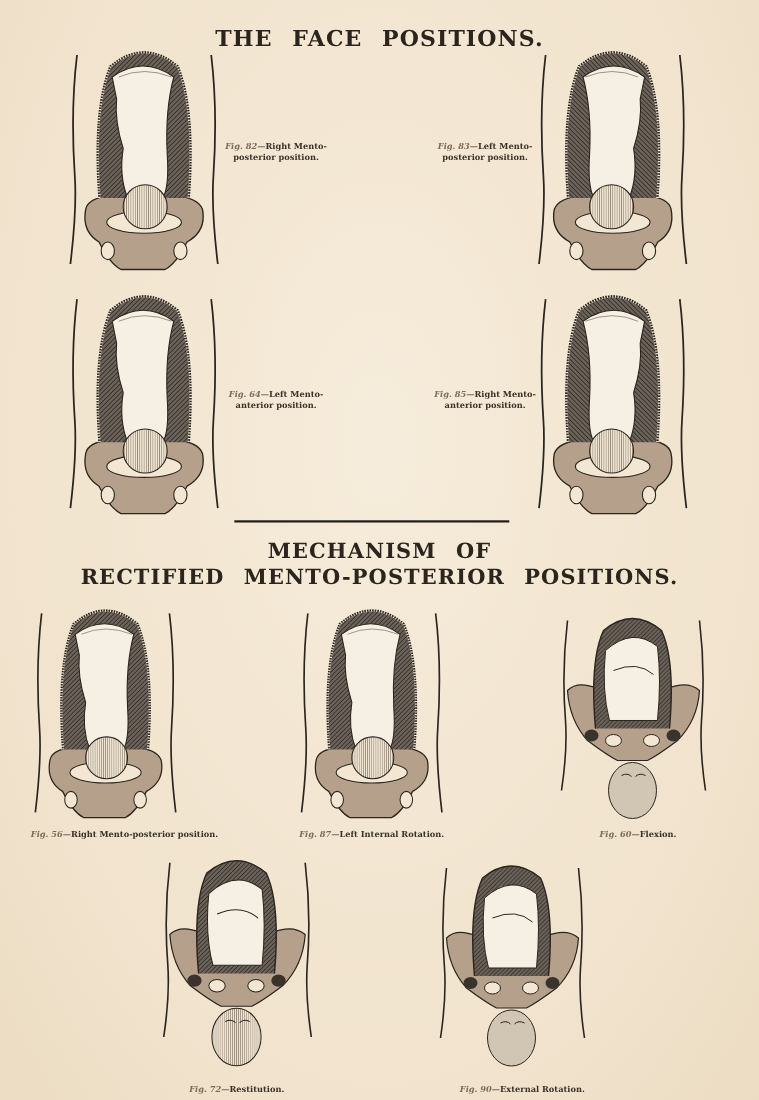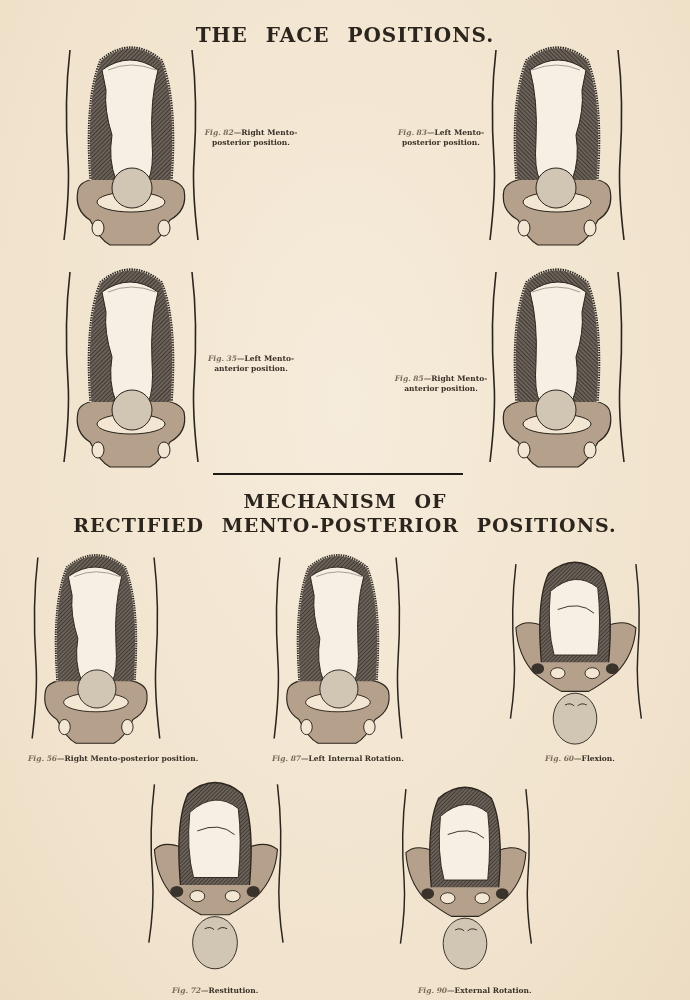--- a/index.html
+++ b/index.html
@@ -100,30 +100,30 @@
     <span class="fignum">Fig. 83—</span><span class="ctext">Left Mento-</span><br>
     <span class="ctext">posterior position.</span>
   </div>
 
   <div class="fig" style="left:60px;top:262px">
     <svg width="140" height="210">
         <use href="#fig-headdown"></use>
       </svg>
   </div>
   <div class="caption center" style="left:196px;top:354px;width:110px">
-    <span class="fignum">Fig. 35—</span><span class="ctext">Left Mento-</span><br>
+    <span class="fignum">Fig. 64—</span><span class="ctext">Left Mento-</span><br>
     <span class="ctext">anterior position.</span>
   </div>
 
   <div class="fig" style="left:488px;top:262px;transform:scaleX(-1)">
     <svg width="140" height="210">
         <use href="#fig-headdown"></use>
       </svg>
   </div>
-  <div class="caption center" style="left:386px;top:374px;width:110px">
+  <div class="caption center" style="left:386px;top:354px;width:110px">
     <span class="fignum">Fig. 85—</span><span class="ctext">Right Mento-</span><br>
     <span class="ctext">anterior position.</span>
   </div>
 
   <div class="rule"></div>
 
   <div class="title title-2">
     <div>MECHANISM OF</div>
     <div>RECTIFIED MENTO-POSTERIOR POSITIONS.</div>
   </div>

